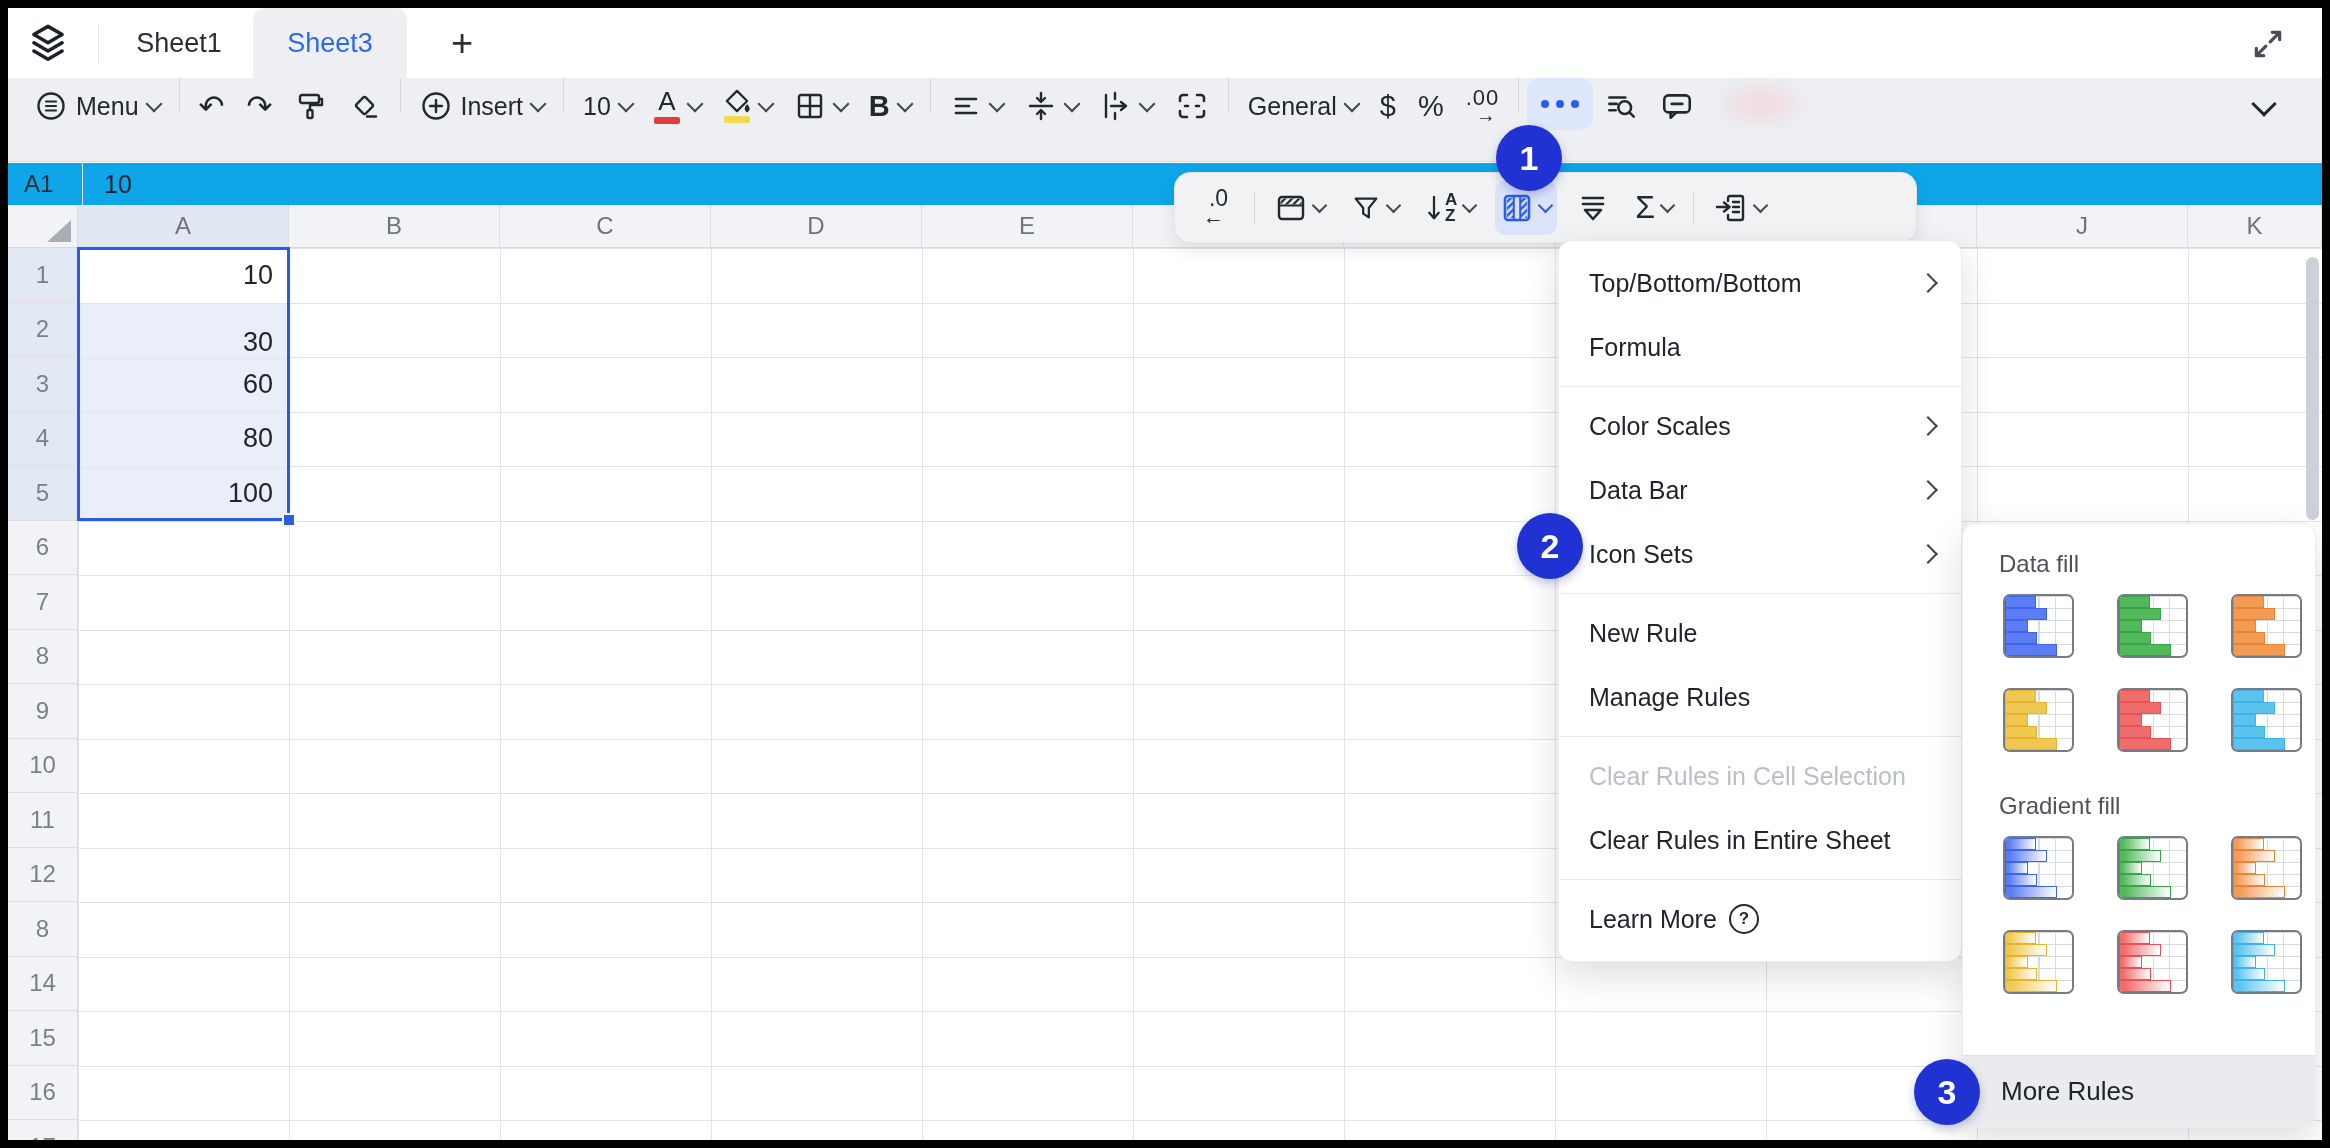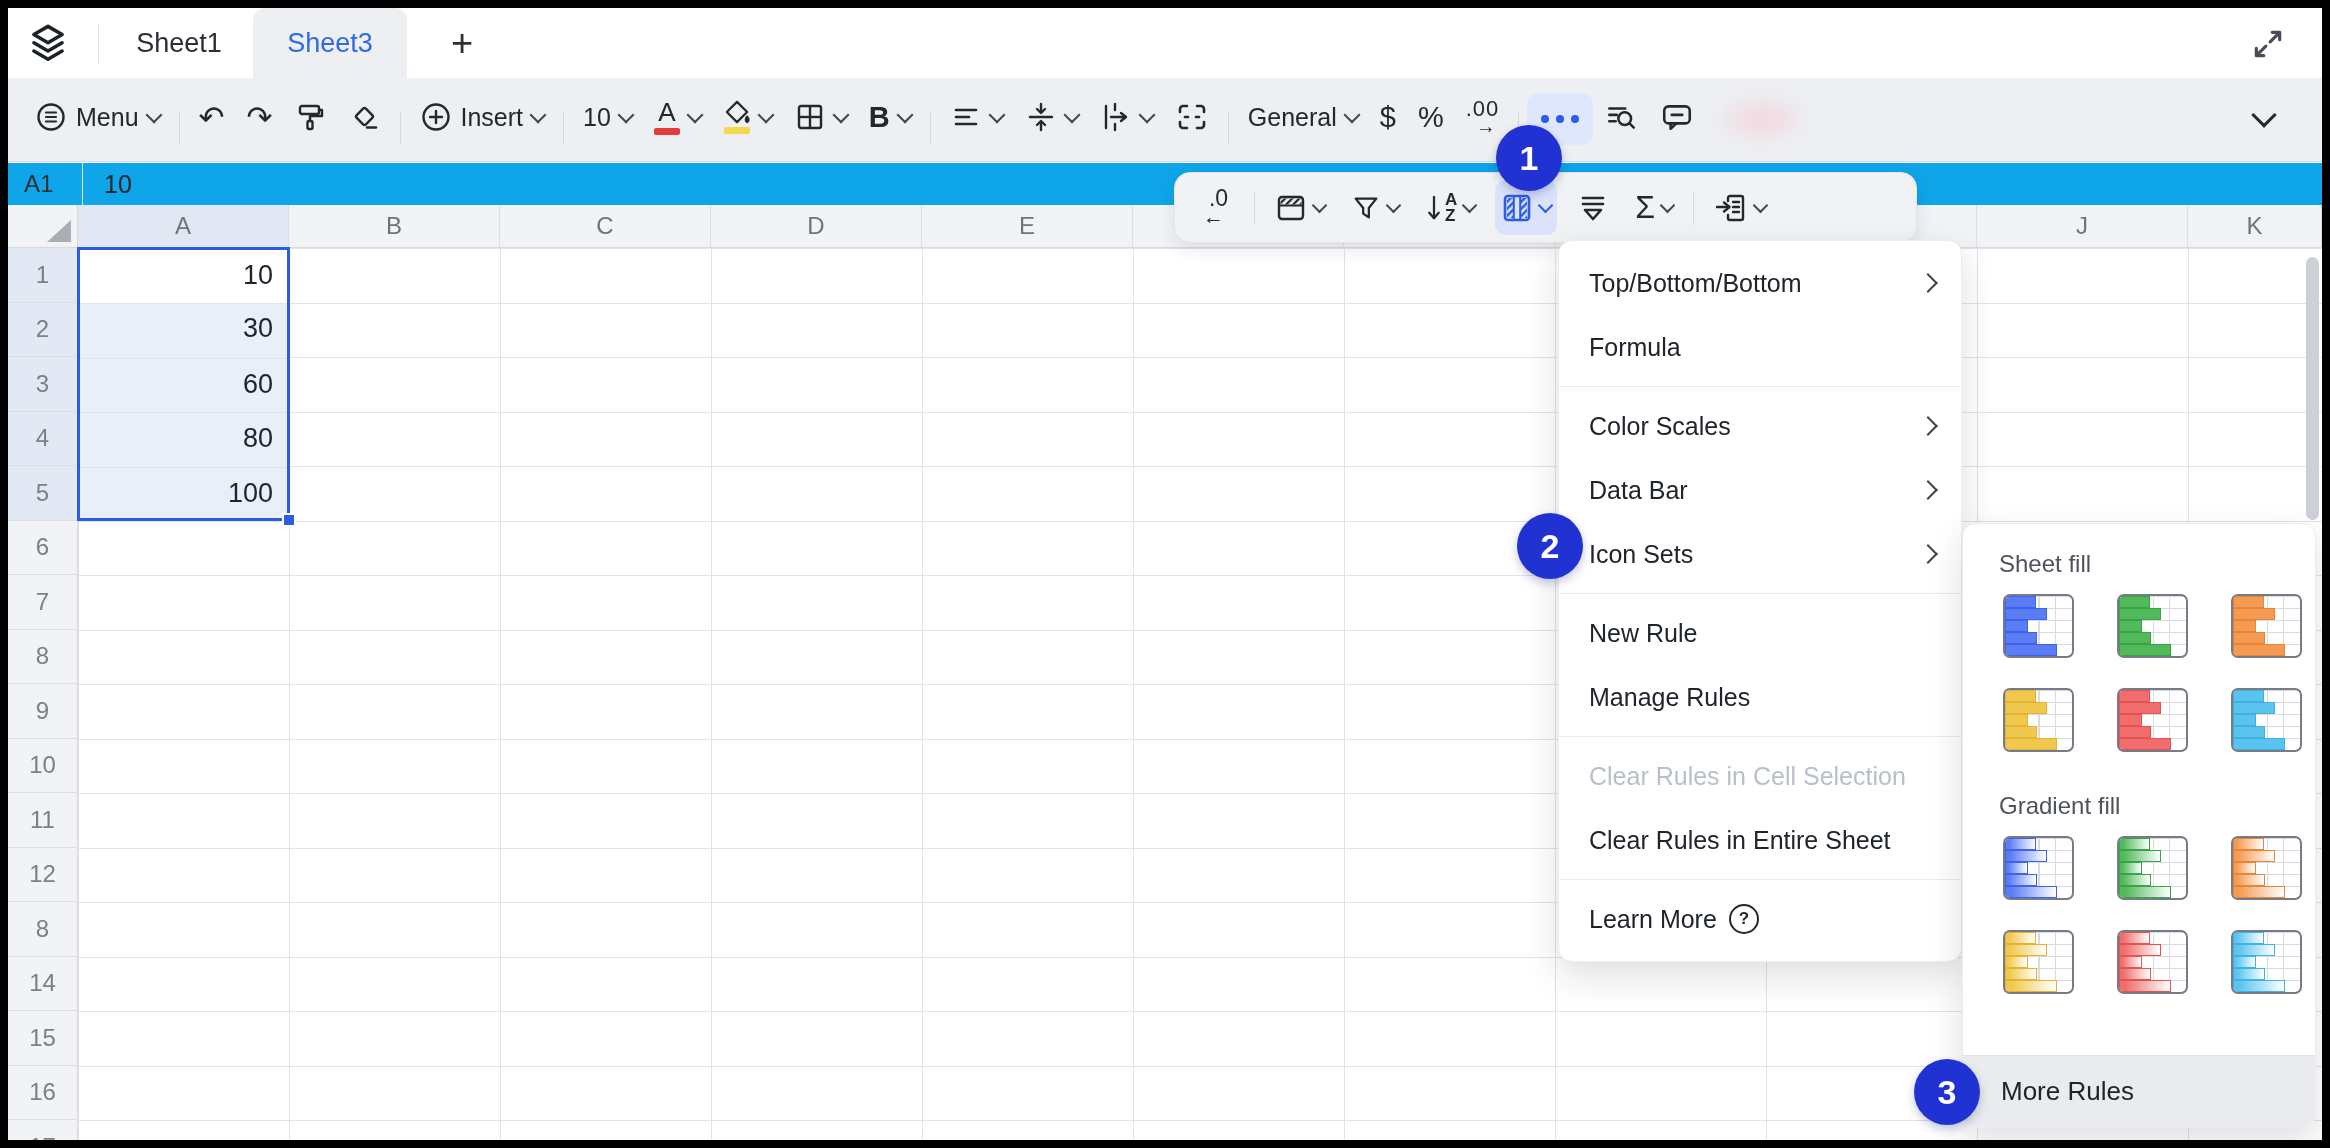--- a/index.html
+++ b/index.html
@@ -12,21 +12,21 @@
   .logo-box{position:absolute;left:18px;top:14px;width:44px;height:44px;display:flex;align-items:center;justify-content:center;}
   .tab-divider{position:absolute;left:90px;top:16px;width:1px;height:40px;background:#e2e4e8;}
   .tab{position:absolute;top:0;height:70px;display:flex;align-items:center;justify-content:center;font-size:27px;color:#2a2e35;}
   .tab.inactive{left:98px;width:146px;}
   .tab.active{left:245px;width:154px;background:#edeff2;border-radius:12px 12px 0 0;color:#2e6ae8;font-weight:500;}
   .tab-add{position:absolute;left:424px;top:0;width:60px;height:70px;display:flex;align-items:center;justify-content:center;font-size:38px;color:#2b2f36;font-weight:300;}
   .expand-btn{position:absolute;right:32px;top:14px;width:44px;height:44px;display:flex;align-items:center;justify-content:center;}
 
   
   .toolbar{position:absolute;left:0;top:70px;width:100%;height:84px;background:#edeff2;border-bottom:1px solid #d8dade;
-           display:flex;align-items:flex-end;padding:0 0 16px 16px;box-sizing:border-box;color:#23272e;}
+           display:flex;align-items:flex-start;padding:0 0 16px 16px;box-sizing:border-box;color:#23272e;}
   .tb-btn{display:flex;align-items:center;gap:9px;padding:0 11px;height:56px;border-radius:8px;flex:0 0 auto;}
   .tb-btn .lbl{font-size:25px;}
   .tb-sep{width:1px;height:34px;background:#d5d8dc;margin:0 8px;flex:0 0 auto;}
   .chev{width:10px;height:10px;border-right:2.4px solid #42474e;border-bottom:2.4px solid #42474e;transform:rotate(45deg);margin-top:-5px;flex:0 0 auto;}
   .chev.blue{border-color:#2b5ce6;}
   .glyph{font-size:31px;line-height:1;}
   .stackA{display:flex;flex-direction:column;align-items:center;line-height:1;}
   .stackA .top{font-size:26px;font-weight:500;}
   .stackA .bar{width:26px;height:7px;border-radius:2px;margin-top:3px;}
   .num2{display:flex;flex-direction:column;align-items:flex-start;line-height:.8;}
@@ -371,21 +371,21 @@
         <div class="row-h">8</div>
         <div class="row-h">14</div>
         <div class="row-h">15</div>
         <div class="row-h">16</div>
         <div class="row-h">17</div>
       </div>
     <div class="cells">
       <div class="sel-fill"></div>
       <div id="cellvals">
           <div class="cell-val" style="top: 0px;">10</div>
-          <div class="cell-val" style="top: 53px; padding-left: 44px;">30</div>
+          <div class="cell-val" style="top: 67px; padding-left: 44px;">30</div>
           <div class="cell-val" style="top: 109px;">60</div>
           <div class="cell-val" style="top: 163.5px;">80</div>
           <div class="cell-val" style="top: 218px; text-align: right;">100</div>
         </div>
       <div class="sel-border"></div>
       <div class="fill-handle"></div>
     </div>
   </div>
   <div class="vscroll"></div>
 
@@ -520,21 +520,21 @@
       </div>
       <div class="m-div"></div>
       <div class="menu-item">
         <span>Learn More</span>
         <span class="help-circle">?</span>
         <span class="grow"></span>
       </div>
     </div>
 
   <div class="submenu">
-    <div class="sub-label">Sheet fill</div>
+    <div class="sub-label">Data fill</div>
     <div class="sw-row" id="solid-row-1">
         <div class="sw">
           <div class="bar" style="top: 0px; width: 46%; border-color: rgb(60, 99, 238); background: rgb(91, 124, 242);"></div>
           <div class="bar" style="top: 12px; width: 62%; border-color: rgb(60, 99, 238); background: rgb(91, 124, 242);"></div>
           <div class="bar" style="top: 24px; width: 34%; border-color: rgb(60, 99, 238); background: rgb(91, 124, 242);"></div>
           <div class="bar" style="top: 36px; width: 48%; border-color: rgb(60, 99, 238); background: rgb(91, 124, 242);"></div>
           <div class="bar" style="top: 48px; width: 78%; border-color: rgb(60, 99, 238); background: rgb(91, 124, 242);"></div>
         </div>
         <div class="sw">
           <div class="bar" style="top: 0px; width: 46%; border-color: rgb(55, 164, 71); background: rgb(82, 185, 90);"></div>

